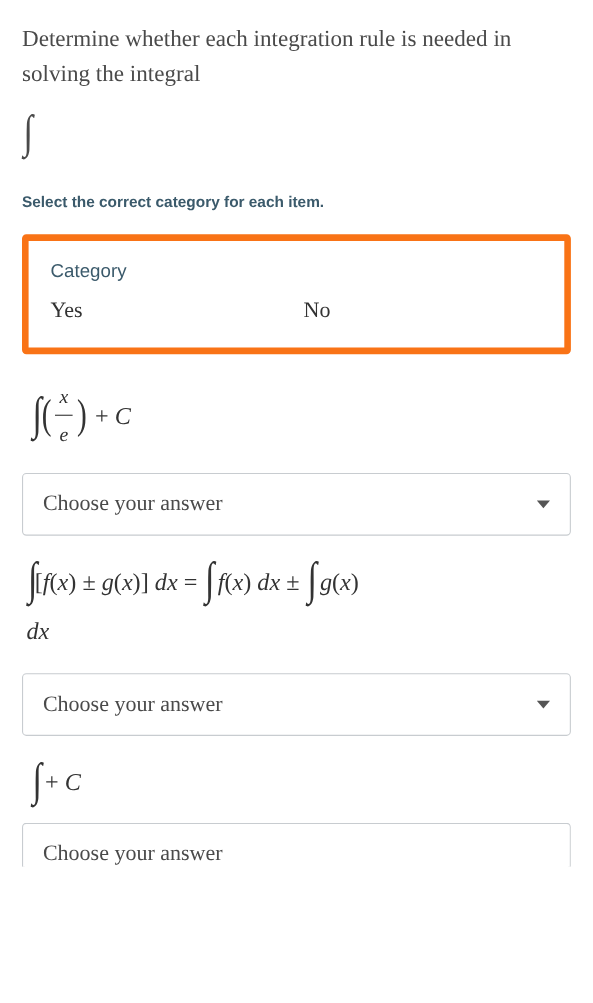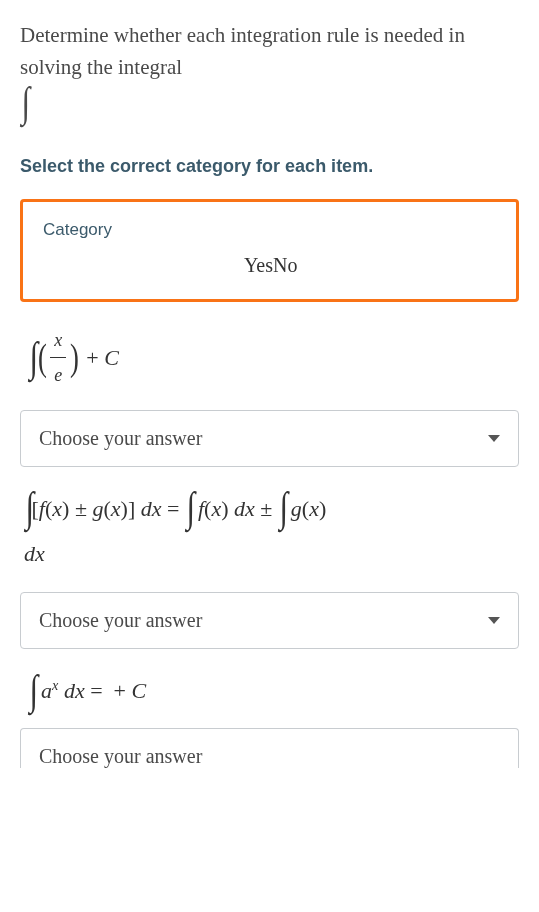--- a/index.html
+++ b/index.html
@@ -9,56 +9,56 @@
     font-family: Georgia, 'Times New Roman', serif;
     background: #fff;
     color: #333;
     padding: 20px;
     overflow: hidden;
   }
   .question-text {
     font-size: 21px;
     line-height: 1.5;
     color: #4a4a4a;
-    margin-bottom: 1px;
+    margin-bottom: 20px;
     font-family: Liberation Serif, serif;
   }
   .integral-block {
     font-size: 22px;
     color: #4a4a4a;
     margin-bottom: 34px;
     display: flex;
     align-items: center;
     font-family: 'Georgia', serif;
   }
   .section-heading {
     font-family: -apple-system, BlinkMacSystemFont, 'Segoe UI', Arial, sans-serif;
-    font-size: 18px;
+    font-size: 14px;
     font-weight: 600;
     color: #3b5a6b;
     margin-bottom: 22px;
   }
   .categories-box {
-    border: 3px solid #f97316;
+    border: 6px solid #f97316;
     border-radius: 4px;
     padding: 18px 20px 22px 20px;
     margin-bottom: 22px;
   }
   .category-label {
     font-family: -apple-system, BlinkMacSystemFont, 'Segoe UI', Arial, sans-serif;
     font-size: 17px;
     color: #3b5a6b;
     margin-bottom: 14px;
   }
   .category-row {
     display: flex;
     font-size: 20px;
     color: #333;
   }
-  .cat-yes { width: 230px; text-align: right; }
+  .cat-yes { width: 230px; }
   .cat-no { }
   .formula {
     font-size: 22px;
     color: #333;
     font-family: Georgia, serif;
     margin: 8px 0 18px 8px;
     line-height: 1.8;
     display: flex;
     align-items: center;
     flex-wrap: wrap;
@@ -172,19 +172,18 @@
   <span style="margin-top:6px;"><span class="mi">dx</span></span>
 </div>
 
 <div class="select-box">
   <span>Choose your answer</span>
   <span class="caret"></span>
 </div>
 
 <div class="formula">
   <span class="int-sign">∫</span>
-  <span>&nbsp;<span class="mi">a</span><sup><span class="mi">x</span></sup> <span class="mi">dx</span> =&nbsp;</span>
   <span>&nbsp;+ <span class="mi">C</span></span>
 </div>
 
 <div class="partial-truncated">
   <span>Choose your answer</span>
 </div>
 
 </body></html>

